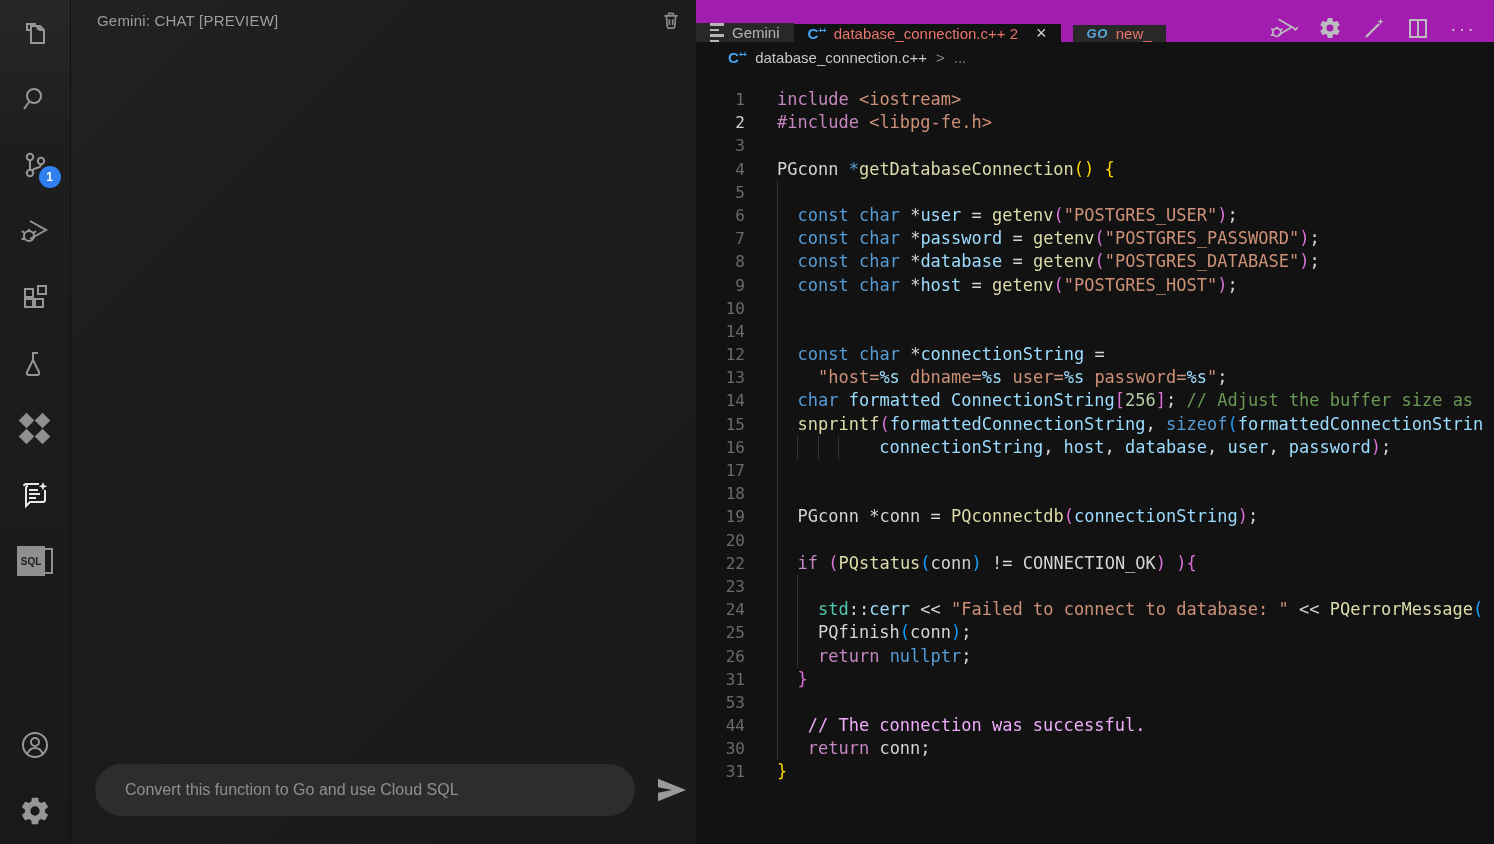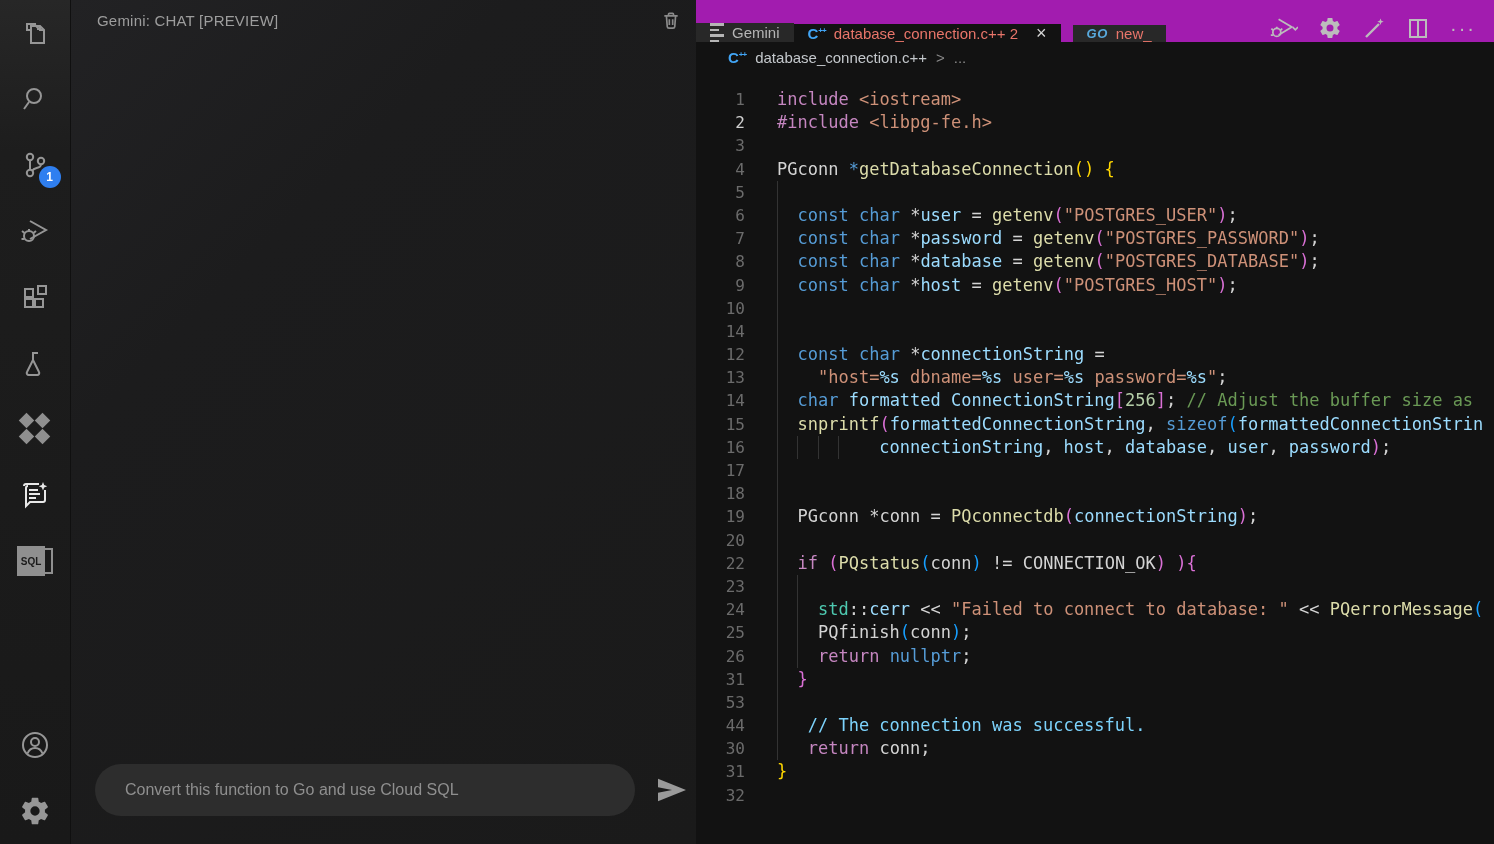--- a/index.html
+++ b/index.html
@@ -282,20 +282,19 @@
         <div class="code-line"><span class="ln">18</span><span class="guide" style="left: calc(0ch + 81px); font-family: &quot;DejaVu Sans Mono&quot;, monospace;"></span></div>
         <div class="code-line"><span class="ln">19</span><span class="guide" style="left: calc(0ch + 81px); font-family: &quot;DejaVu Sans Mono&quot;, monospace;"></span><span class="lc"><span style="color: rgb(212, 212, 212);">  </span><span style="color: rgb(212, 212, 212);">PGconn </span><span style="color: rgb(212, 212, 212);">*</span><span style="color: rgb(212, 212, 212);">conn</span><span style="color: rgb(212, 212, 212);"> = </span><span style="color: rgb(220, 220, 170);">PQconnectdb</span><span style="color: rgb(218, 112, 214);">(</span><span style="color: rgb(156, 220, 254);">connectionString</span><span style="color: rgb(218, 112, 214);">)</span><span style="color: rgb(212, 212, 212);">;</span></span></div>
         <div class="code-line"><span class="ln">20</span><span class="guide" style="left: calc(0ch + 81px); font-family: &quot;DejaVu Sans Mono&quot;, monospace;"></span><span class="lc"></span></div>
         <div class="code-line"><span class="ln">22</span><span class="guide" style="left: calc(0ch + 81px); font-family: &quot;DejaVu Sans Mono&quot;, monospace;"></span><span class="lc"><span style="color: rgb(212, 212, 212);">  </span><span style="color: rgb(197, 134, 192);">if</span><span style="color: rgb(212, 212, 212);"> </span><span style="color: rgb(218, 112, 214);">(</span><span style="color: rgb(220, 220, 170);">PQstatus</span><span style="color: rgb(23, 159, 255);">(</span><span style="color: rgb(212, 212, 212);">conn</span><span style="color: rgb(23, 159, 255);">)</span><span style="color: rgb(212, 212, 212);"> != </span><span style="color: rgb(212, 212, 212);">CONNECTION_OK</span><span style="color: rgb(218, 112, 214);">)</span><span style="color: rgb(218, 112, 214);"> )</span><span style="color: rgb(218, 112, 214);">{</span></span></div>
         <div class="code-line"><span class="ln">23</span><span class="guide" style="left: calc(0ch + 81px); font-family: &quot;DejaVu Sans Mono&quot;, monospace;"></span><span class="guide" style="left: calc(2ch + 81px); font-family: &quot;DejaVu Sans Mono&quot;, monospace;"></span></div>
         <div class="code-line"><span class="ln">24</span><span class="guide" style="left: calc(0ch + 81px); font-family: &quot;DejaVu Sans Mono&quot;, monospace;"></span><span class="guide" style="left: calc(2ch + 81px); font-family: &quot;DejaVu Sans Mono&quot;, monospace;"></span><span class="lc"><span style="color: rgb(212, 212, 212);">    </span><span style="color: rgb(78, 201, 176);">std</span><span style="color: rgb(212, 212, 212);">::</span><span style="color: rgb(156, 220, 254);">cerr</span><span style="color: rgb(212, 212, 212);"> &lt;&lt; </span><span style="color: rgb(206, 145, 120);">"Failed to connect to database: "</span><span style="color: rgb(212, 212, 212);"> &lt;&lt; </span><span style="color: rgb(220, 220, 170);">PQerrorMessage</span><span style="color: rgb(23, 159, 255);">(</span></span></div>
         <div class="code-line"><span class="ln">25</span><span class="guide" style="left: calc(0ch + 81px); font-family: &quot;DejaVu Sans Mono&quot;, monospace;"></span><span class="guide" style="left: calc(2ch + 81px); font-family: &quot;DejaVu Sans Mono&quot;, monospace;"></span><span class="lc"><span style="color: rgb(212, 212, 212);">    </span><span style="color: rgb(212, 212, 212);">PQfinish</span><span style="color: rgb(23, 159, 255);">(</span><span style="color: rgb(212, 212, 212);">conn</span><span style="color: rgb(23, 159, 255);">)</span><span style="color: rgb(212, 212, 212);">;</span></span></div>
         <div class="code-line"><span class="ln">26</span><span class="guide" style="left: calc(0ch + 81px); font-family: &quot;DejaVu Sans Mono&quot;, monospace;"></span><span class="guide" style="left: calc(2ch + 81px); font-family: &quot;DejaVu Sans Mono&quot;, monospace;"></span><span class="lc"><span style="color: rgb(212, 212, 212);">    </span><span style="color: rgb(197, 134, 192);">return</span><span style="color: rgb(212, 212, 212);"> </span><span style="color: rgb(86, 156, 214);">nullptr</span><span style="color: rgb(212, 212, 212);">;</span></span></div>
         <div class="code-line"><span class="ln">31</span><span class="guide" style="left: calc(0ch + 81px); font-family: &quot;DejaVu Sans Mono&quot;, monospace;"></span><span class="lc"><span style="color: rgb(218, 112, 214);">  }</span></span></div>
         <div class="code-line"><span class="ln">53</span><span class="guide" style="left: calc(0ch + 81px); font-family: &quot;DejaVu Sans Mono&quot;, monospace;"></span><span class="lc"></span></div>
-        <div class="code-line"><span class="ln">44</span><span class="guide" style="left: calc(0ch + 81px); font-family: &quot;DejaVu Sans Mono&quot;, monospace;"></span><span class="lc"><span style="color: #7dd3fc;">   // The connection was successful.</span></span></div>
+        <div class="code-line"><span class="ln">44</span><span class="guide" style="left: calc(0ch + 81px); font-family: &quot;DejaVu Sans Mono&quot;, monospace;"></span><span class="lc"><span style="color: #f0abfc;">   // The connection was successful.</span></span></div>
         <div class="code-line"><span class="ln">30</span><span class="guide" style="left: calc(0ch + 81px); font-family: &quot;DejaVu Sans Mono&quot;, monospace;"></span><span class="lc"><span style="color: rgb(212, 212, 212);">   </span><span style="color: rgb(197, 134, 192);">return</span><span style="color: rgb(212, 212, 212);"> </span><span style="color: rgb(212, 212, 212);">conn</span><span style="color: rgb(212, 212, 212);">;</span></span></div>
         <div class="code-line"><span class="ln">31</span><span class="lc"><span style="color: rgb(255, 215, 0);">}</span></span></div>
-        <div class="code-line"><span class="ln">32</span><span class="lc"></span></div>
       </div>
   </div>
 
 </div>
 
 </body></html>

